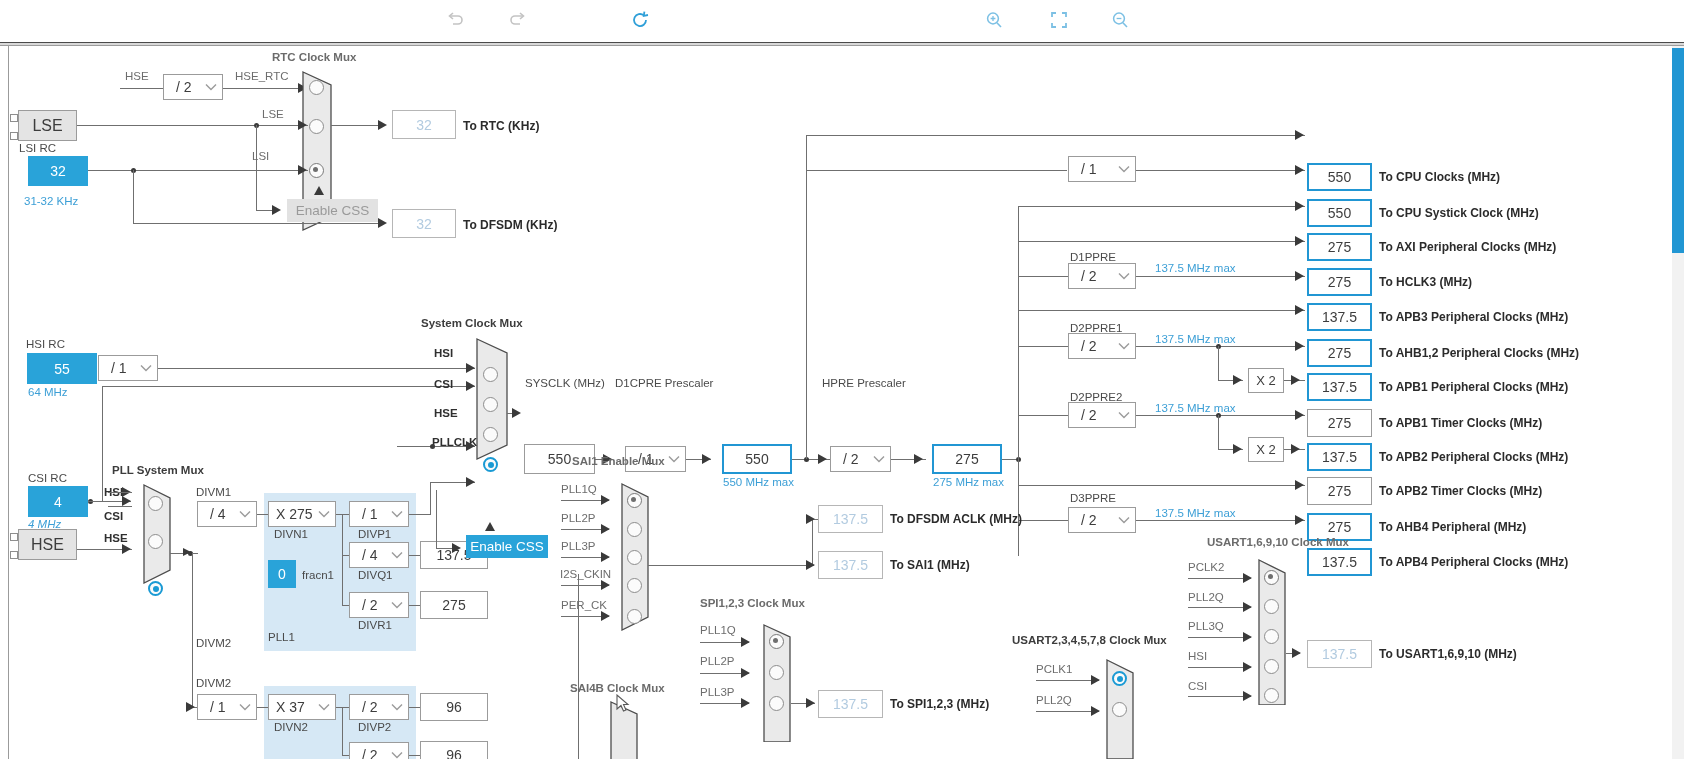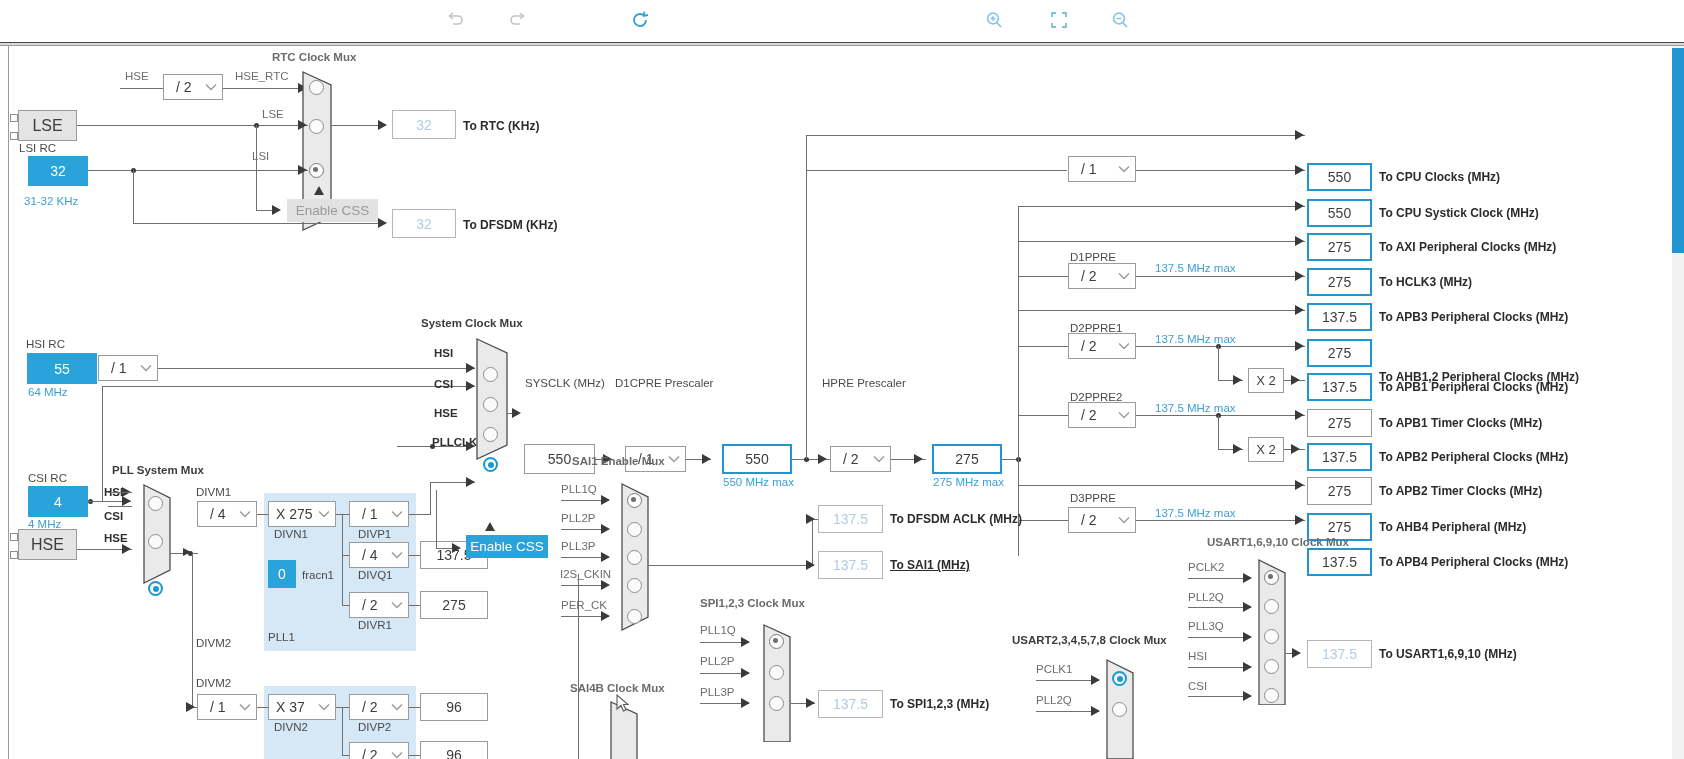--- a/index.html
+++ b/index.html
@@ -233,21 +233,21 @@
       <span class="sv">/ 1</span>
       <span class="chev">
           <svg width="12" height="8" viewBox="0 0 12 8">
             <path d="M1 1.5L6 6.5L11 1.5" fill="none" stroke="#9b9b9b" stroke-width="1.4"></path>
           </svg>
         </span>
     </div>
 
     <div class="lbl" style="left:28px; top:426px;">CSI RC</div>
     <div class="srcbox" style="left:28px; top:440px; width:60px; height:31px;">4</div>
-    <div class="lbl-blue" style="left:28px; top:472px;">4 MHz</div>
+    <div class="lbl-blue" style="left:28px; top:472px;font-style:italic;">4 MHz</div>
 
     <div class="pin" style="left:10px; top:487px;"></div>
     <div class="pin" style="left:10px; top:505px;"></div>
     <div class="greybox" style="left:18px; top:483px; width:59px; height:31px;">HSE</div>
 
     <div class="w wh" style="left:158px; top:322px; width:317px;"></div>
     <div class="arrow" style="left:466px; top:317px;"></div>
 
     <div class="dot" style="left:88px; top:453px;"></div>
     <div class="w wh" style="left:88px; top:455px; width:43px;"></div>
@@ -577,21 +577,21 @@
         <div class="lbl-out" style="left: 1379px; top: 124px;">To CPU Clocks (MHz)</div>
         <div class="vbox hl" style="left: 1307px; top: 153px; width: 65px; height: 28px;">550</div>
         <div class="lbl-out" style="left: 1379px; top: 160px;">To CPU Systick Clock (MHz)</div>
         <div class="vbox hl" style="left: 1307px; top: 187px; width: 65px; height: 28px;">275</div>
         <div class="lbl-out" style="left: 1379px; top: 194px;">To AXI Peripheral Clocks (MHz)</div>
         <div class="vbox hl" style="left: 1307px; top: 222px; width: 65px; height: 28px;">275</div>
         <div class="lbl-out" style="left: 1379px; top: 229px;">To HCLK3 (MHz)</div>
         <div class="vbox hl" style="left: 1307px; top: 257px; width: 65px; height: 28px;">137.5</div>
         <div class="lbl-out" style="left: 1379px; top: 264px;">To APB3 Peripheral Clocks (MHz)</div>
         <div class="vbox hl" style="left: 1307px; top: 293px; width: 65px; height: 28px;">275</div>
-        <div class="lbl-out" style="left: 1379px; top: 300px; margin-top: 24px;">To AHB1,2 Peripheral Clocks (MHz)</div>
+        <div class="lbl-out" style="left: 1379px; top: 300px;">To AHB1,2 Peripheral Clocks (MHz)</div>
         <div class="vbox hl" style="left: 1307px; top: 327px; width: 65px; height: 28px;">137.5</div>
         <div class="lbl-out" style="left: 1379px; top: 334px;">To APB1 Peripheral Clocks (MHz)</div>
         <div class="vbox" style="left: 1307px; top: 363px; width: 65px; height: 28px;">275</div>
         <div class="lbl-out" style="left: 1379px; top: 370px;">To APB1 Timer Clocks (MHz)</div>
         <div class="vbox hl" style="left: 1307px; top: 397px; width: 65px; height: 28px;">137.5</div>
         <div class="lbl-out" style="left: 1379px; top: 404px;">To APB2 Peripheral Clocks (MHz)</div>
         <div class="vbox" style="left: 1307px; top: 431px; width: 65px; height: 28px;">275</div>
         <div class="lbl-out" style="left: 1379px; top: 438px;">To APB2 Timer Clocks (MHz)</div>
         <div class="vbox hl" style="left: 1307px; top: 467px; width: 65px; height: 28px;">275</div>
         <div class="lbl-out" style="left: 1379px; top: 474px;">To AHB4 Peripheral (MHz)</div>
@@ -630,21 +630,21 @@
     <div class="radio" style="left:627px; top:563px;"></div>
 
     <div class="w wh" style="left:648px; top:519px; width:166px;"></div>
     <div class="w wv" style="left:812px; top:473px; height:46px;"></div>
     <div class="w wh" style="left:812px; top:473px; width:14px;"></div>
     <div class="arrow" style="left:806px; top:468px;"></div>
     <div class="arrow" style="left:806px; top:514px;"></div>
     <div class="vbox dim" style="left:818px; top:459px; width:65px; height:28px;">137.5</div>
     <div class="lbl-out" style="left:890px; top:466px;">To DFSDM ACLK (MHz)</div>
     <div class="vbox dim" style="left:818px; top:505px; width:65px; height:28px;">137.5</div>
-    <div class="lbl-out" style="left:890px; top:512px;text-decoration:underline;">To SAI1 (MHz)</div>
+    <div class="lbl-out" style="left:890px; top:512px;">To SAI1 (MHz)</div>
 
     <div class="lbl-mux" style="left:570px; top:636px;">SAI4B Clock Mux</div>
     <div class="mux" style="left:610px; top:655px;">
       <svg width="28" height="60" viewBox="0 0 28 60">
           <polygon points="1,1 27,13 27,60 1,60" fill="#eaeaea" stroke="#4d4d4d" stroke-width="1.3"></polygon>
         </svg>
     </div>
     <div class="cursor-ptr" style="left:616px; top:648px;">
       <svg width="14" height="20" viewBox="0 0 14 20">
           <polygon points="1,1 1,15 5,11.5 7.5,17 10,16 7.5,10.5 12,10.5" fill="#ffffff" stroke="#5a5a5a" stroke-width="1.1"></polygon>

